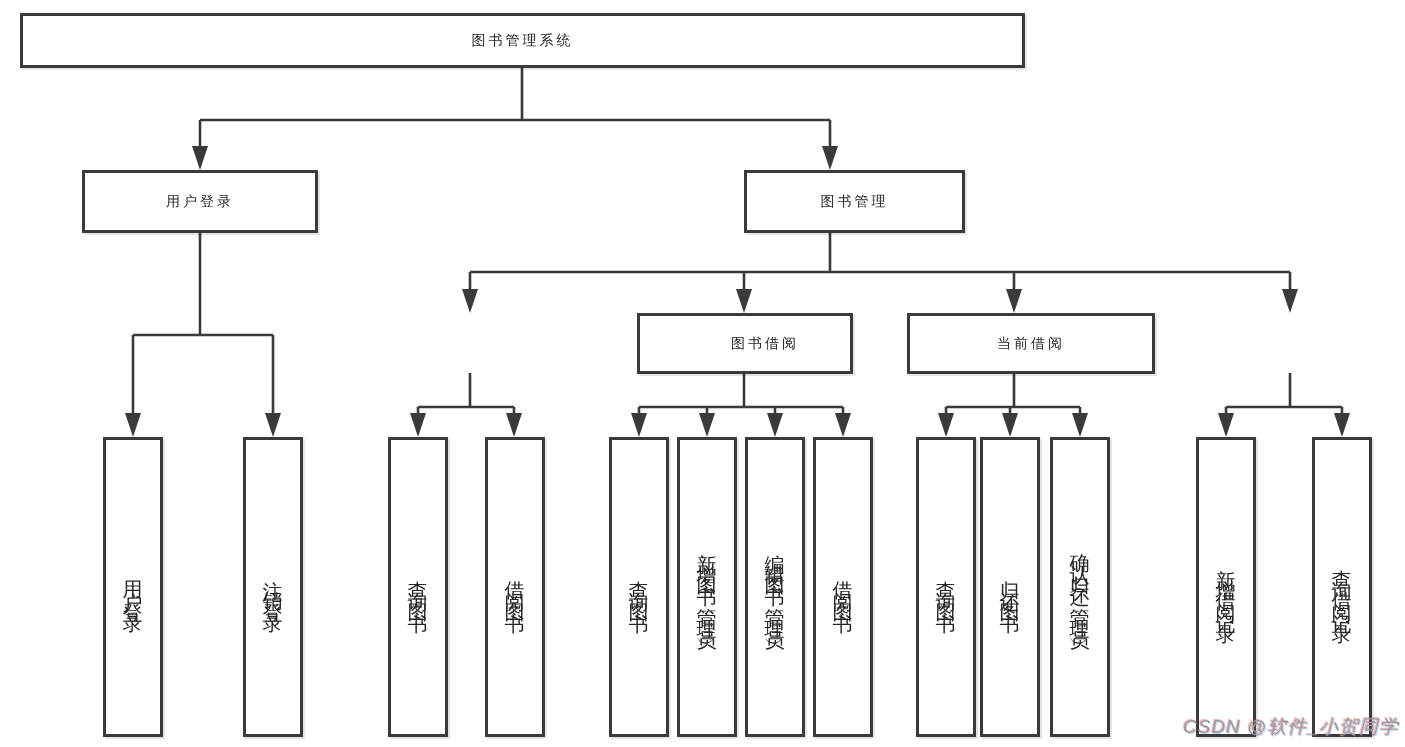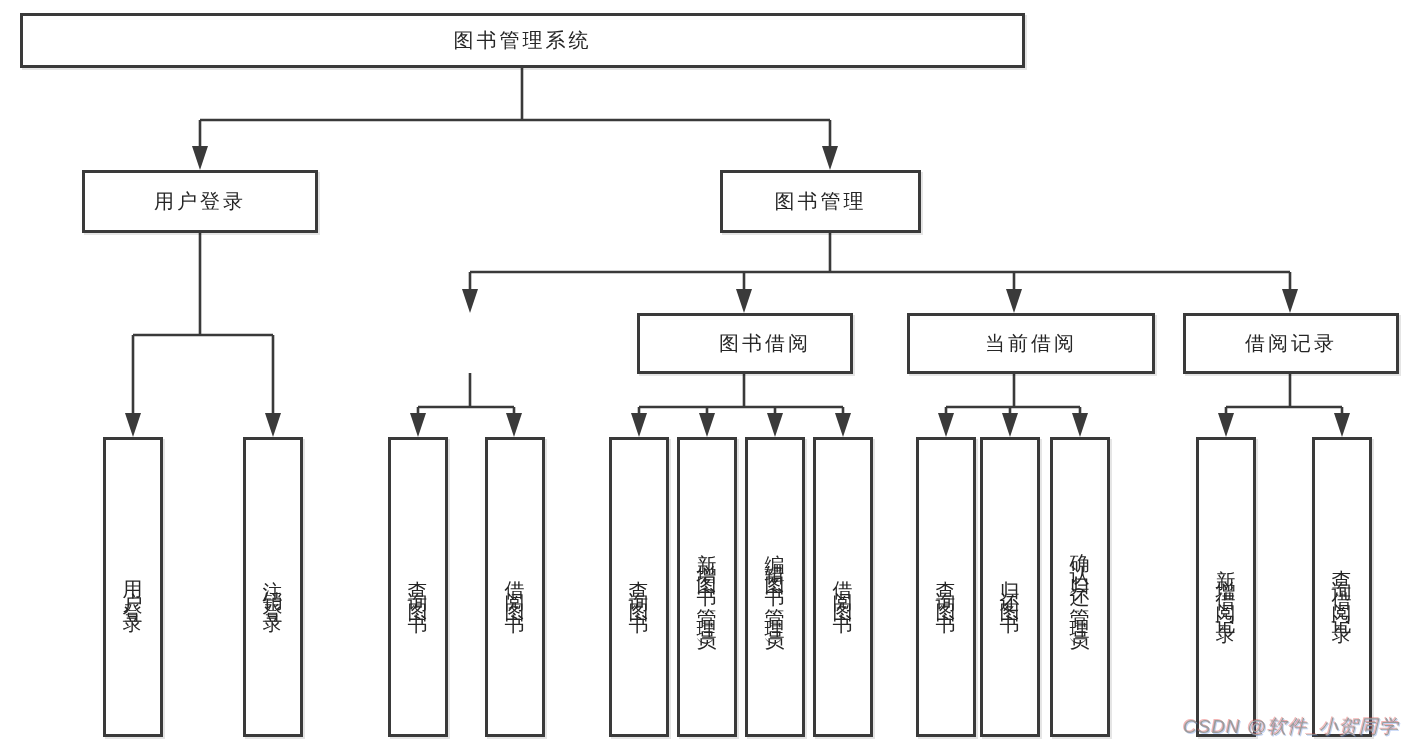--- a/index.html
+++ b/index.html
@@ -8,21 +8,21 @@
     font-family:"Liberation Sans", sans-serif;overflow:hidden;
   }
   .wires{position:absolute;left:0;top:0;}
   .box{
     position:absolute;box-sizing:border-box;
     border:3px solid #3a3a3a;background:#ffffff;
     display:flex;align-items:center;justify-content:center;
     color:#262626;
     box-shadow:2px 2px 0 rgba(0,0,0,0.10);
   }
-  .hlabel{font-size:20px;letter-spacing:3px;white-space:nowrap;}
+  .hlabel{font-size:14px;letter-spacing:3px;white-space:nowrap;}
   .vlabel{
     writing-mode:vertical-rl;text-orientation:mixed;
     font-size:20px;letter-spacing:11px;line-height:1;
   }
   .watermark{
     position:absolute;left:1183px;top:714px;
     font-size:19px;color:#9b9b9b;letter-spacing:1px;white-space:nowrap;
     text-shadow:-1px -1px 0 rgba(225,70,70,0.40), 1px 1px 0 rgba(80,130,225,0.35);
     font-style:italic;
   }
@@ -72,32 +72,29 @@
     </g>
   </svg>
 
   <div class="box" style="left:20px;top:13px;width:1005px;height:55px;">
     <span class="hlabel">图书管理系统</span>
   </div>
 
   <div class="box" style="left:82px;top:170px;width:236px;height:63px;">
     <span class="hlabel">用户登录</span>
   </div>
-  <div class="box" style="left:720px;top:170px;width:201px;height:63px;">
+  <div class="box" style="left:744px;top:170px;width:221px;height:63px;">
     <span class="hlabel">图书管理</span>
   </div>
 
   <div class="box" style="left:637px;top:313px;width:216px;height:61px;padding-left:40px;">
     <span class="hlabel">图书借阅</span>
   </div>
   <div class="box" style="left:907px;top:313px;width:248px;height:61px;">
     <span class="hlabel">当前借阅</span>
-  </div>
-  <div class="box" style="left:1183px;top:313px;width:216px;height:61px;">
-    <span class="hlabel">借阅记录</span>
   </div>
 
   <div class="box" style="left:103px;top:437px;width:60px;height:300px;">
     <span class="vlabel">用户登录</span>
   </div>
   <div class="box" style="left:243px;top:437px;width:60px;height:300px;">
     <span class="vlabel">注销登录</span>
   </div>
 
   <div class="box" style="left:388px;top:437px;width:60px;height:300px;">

